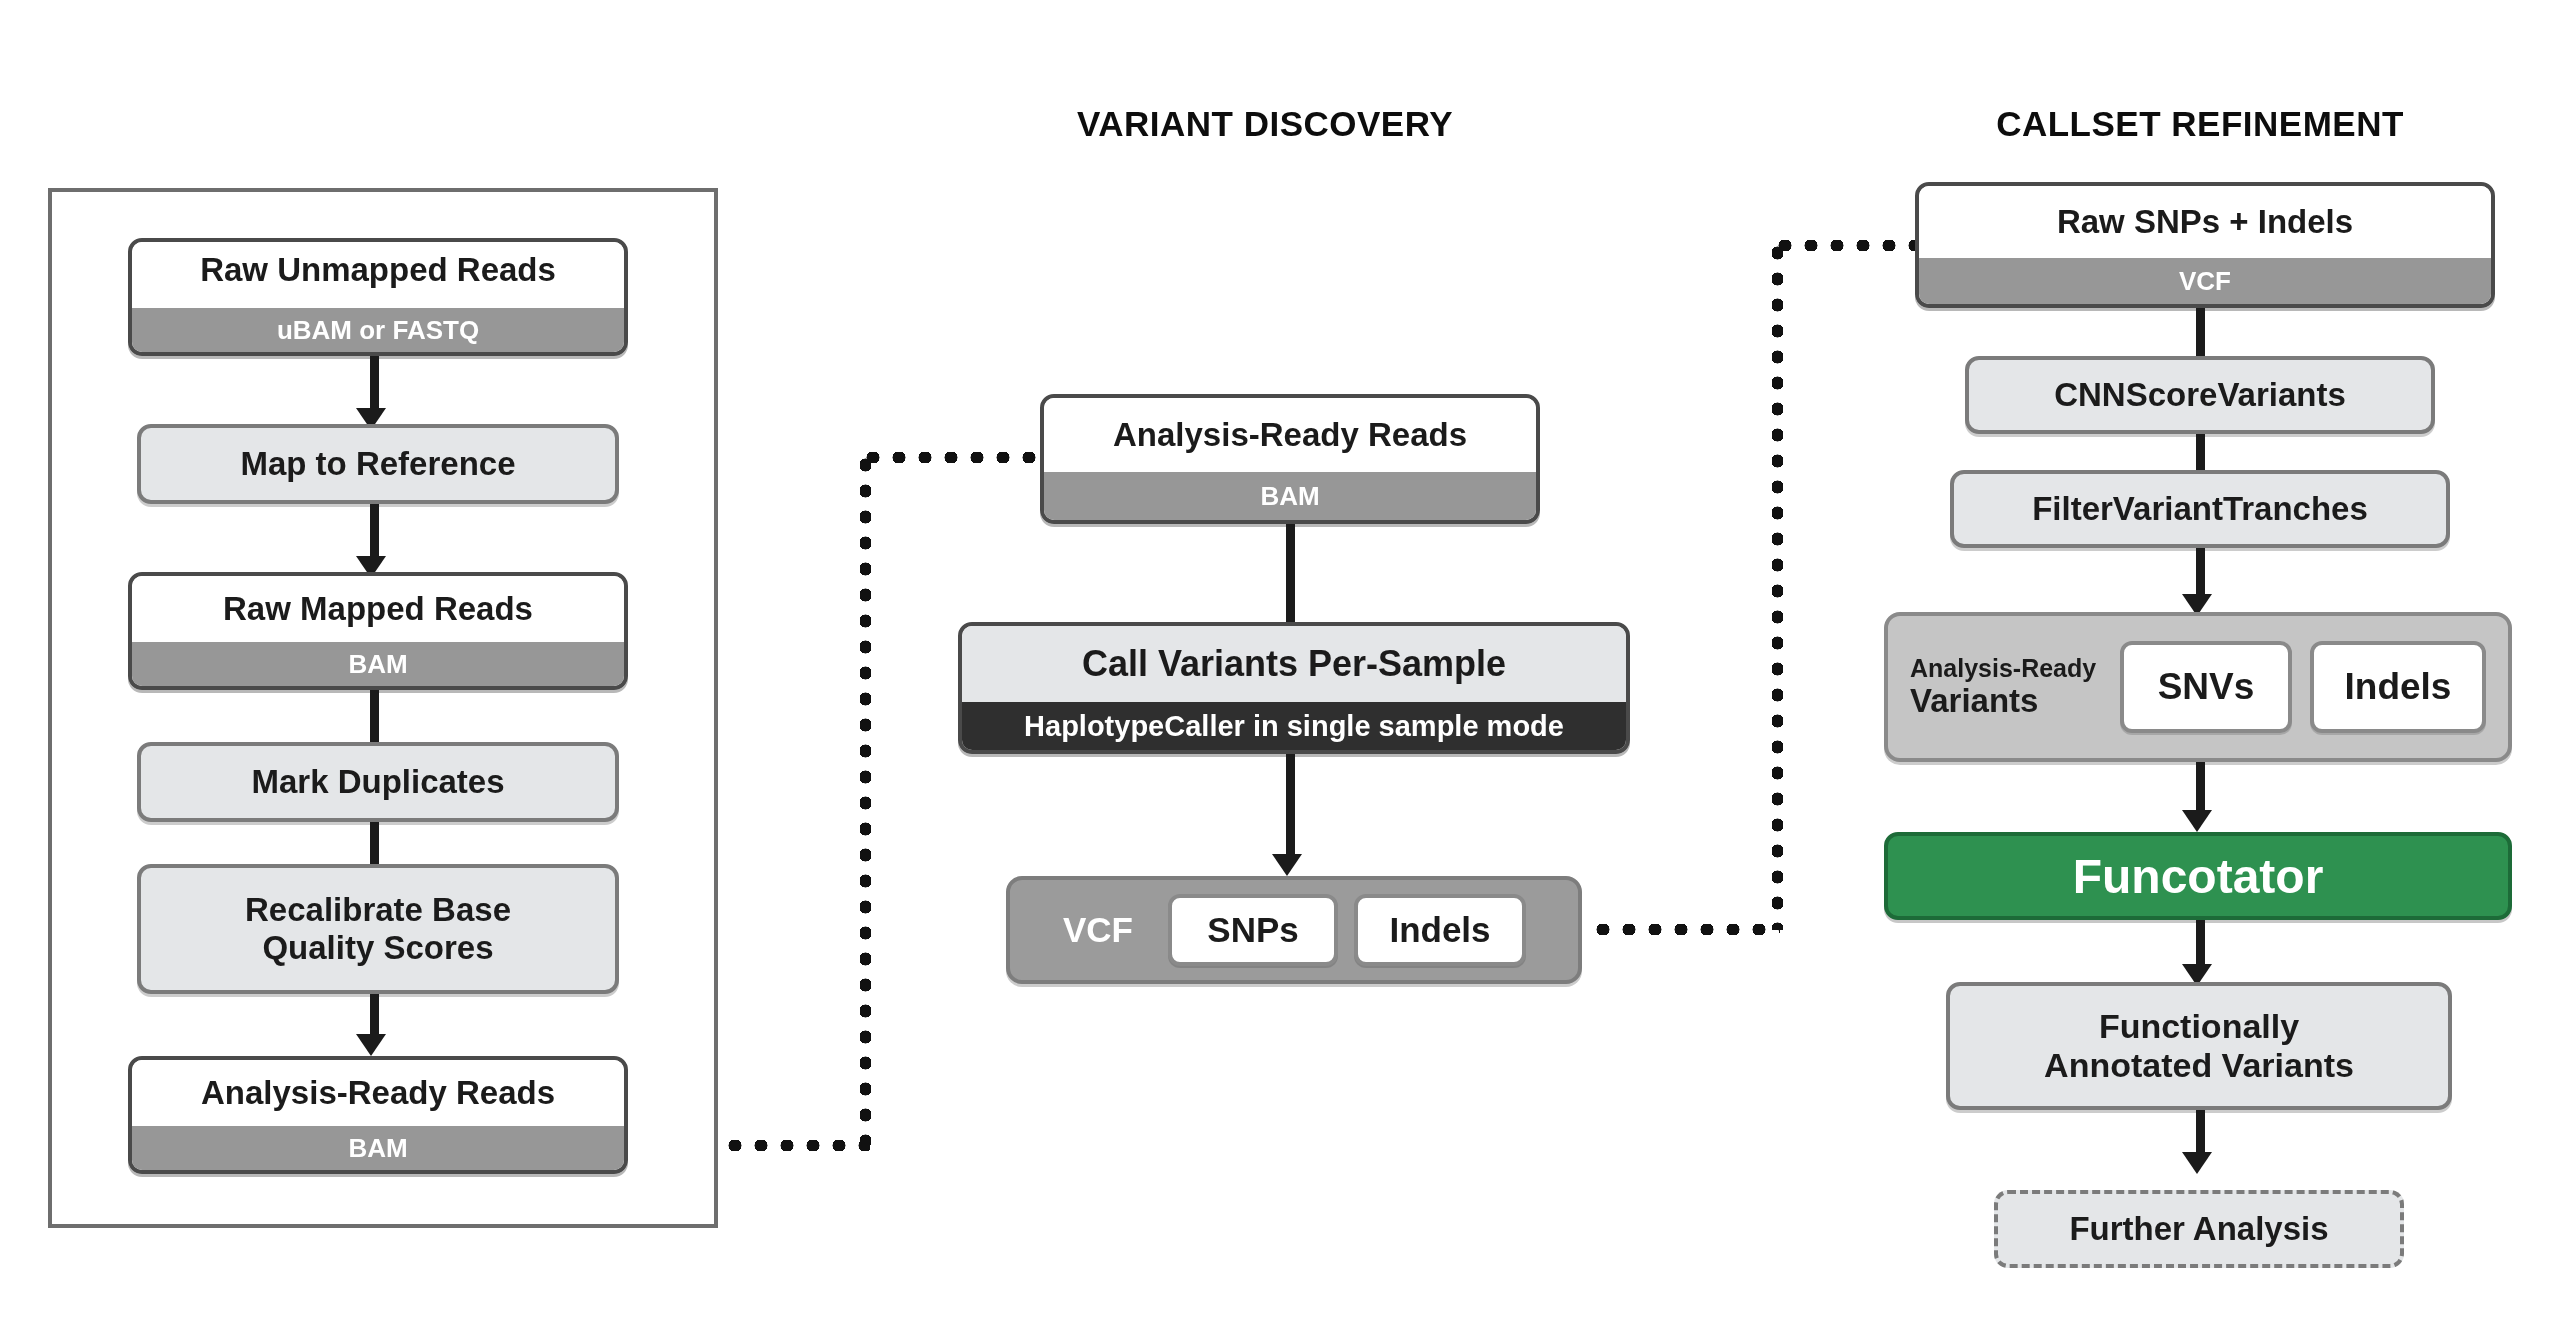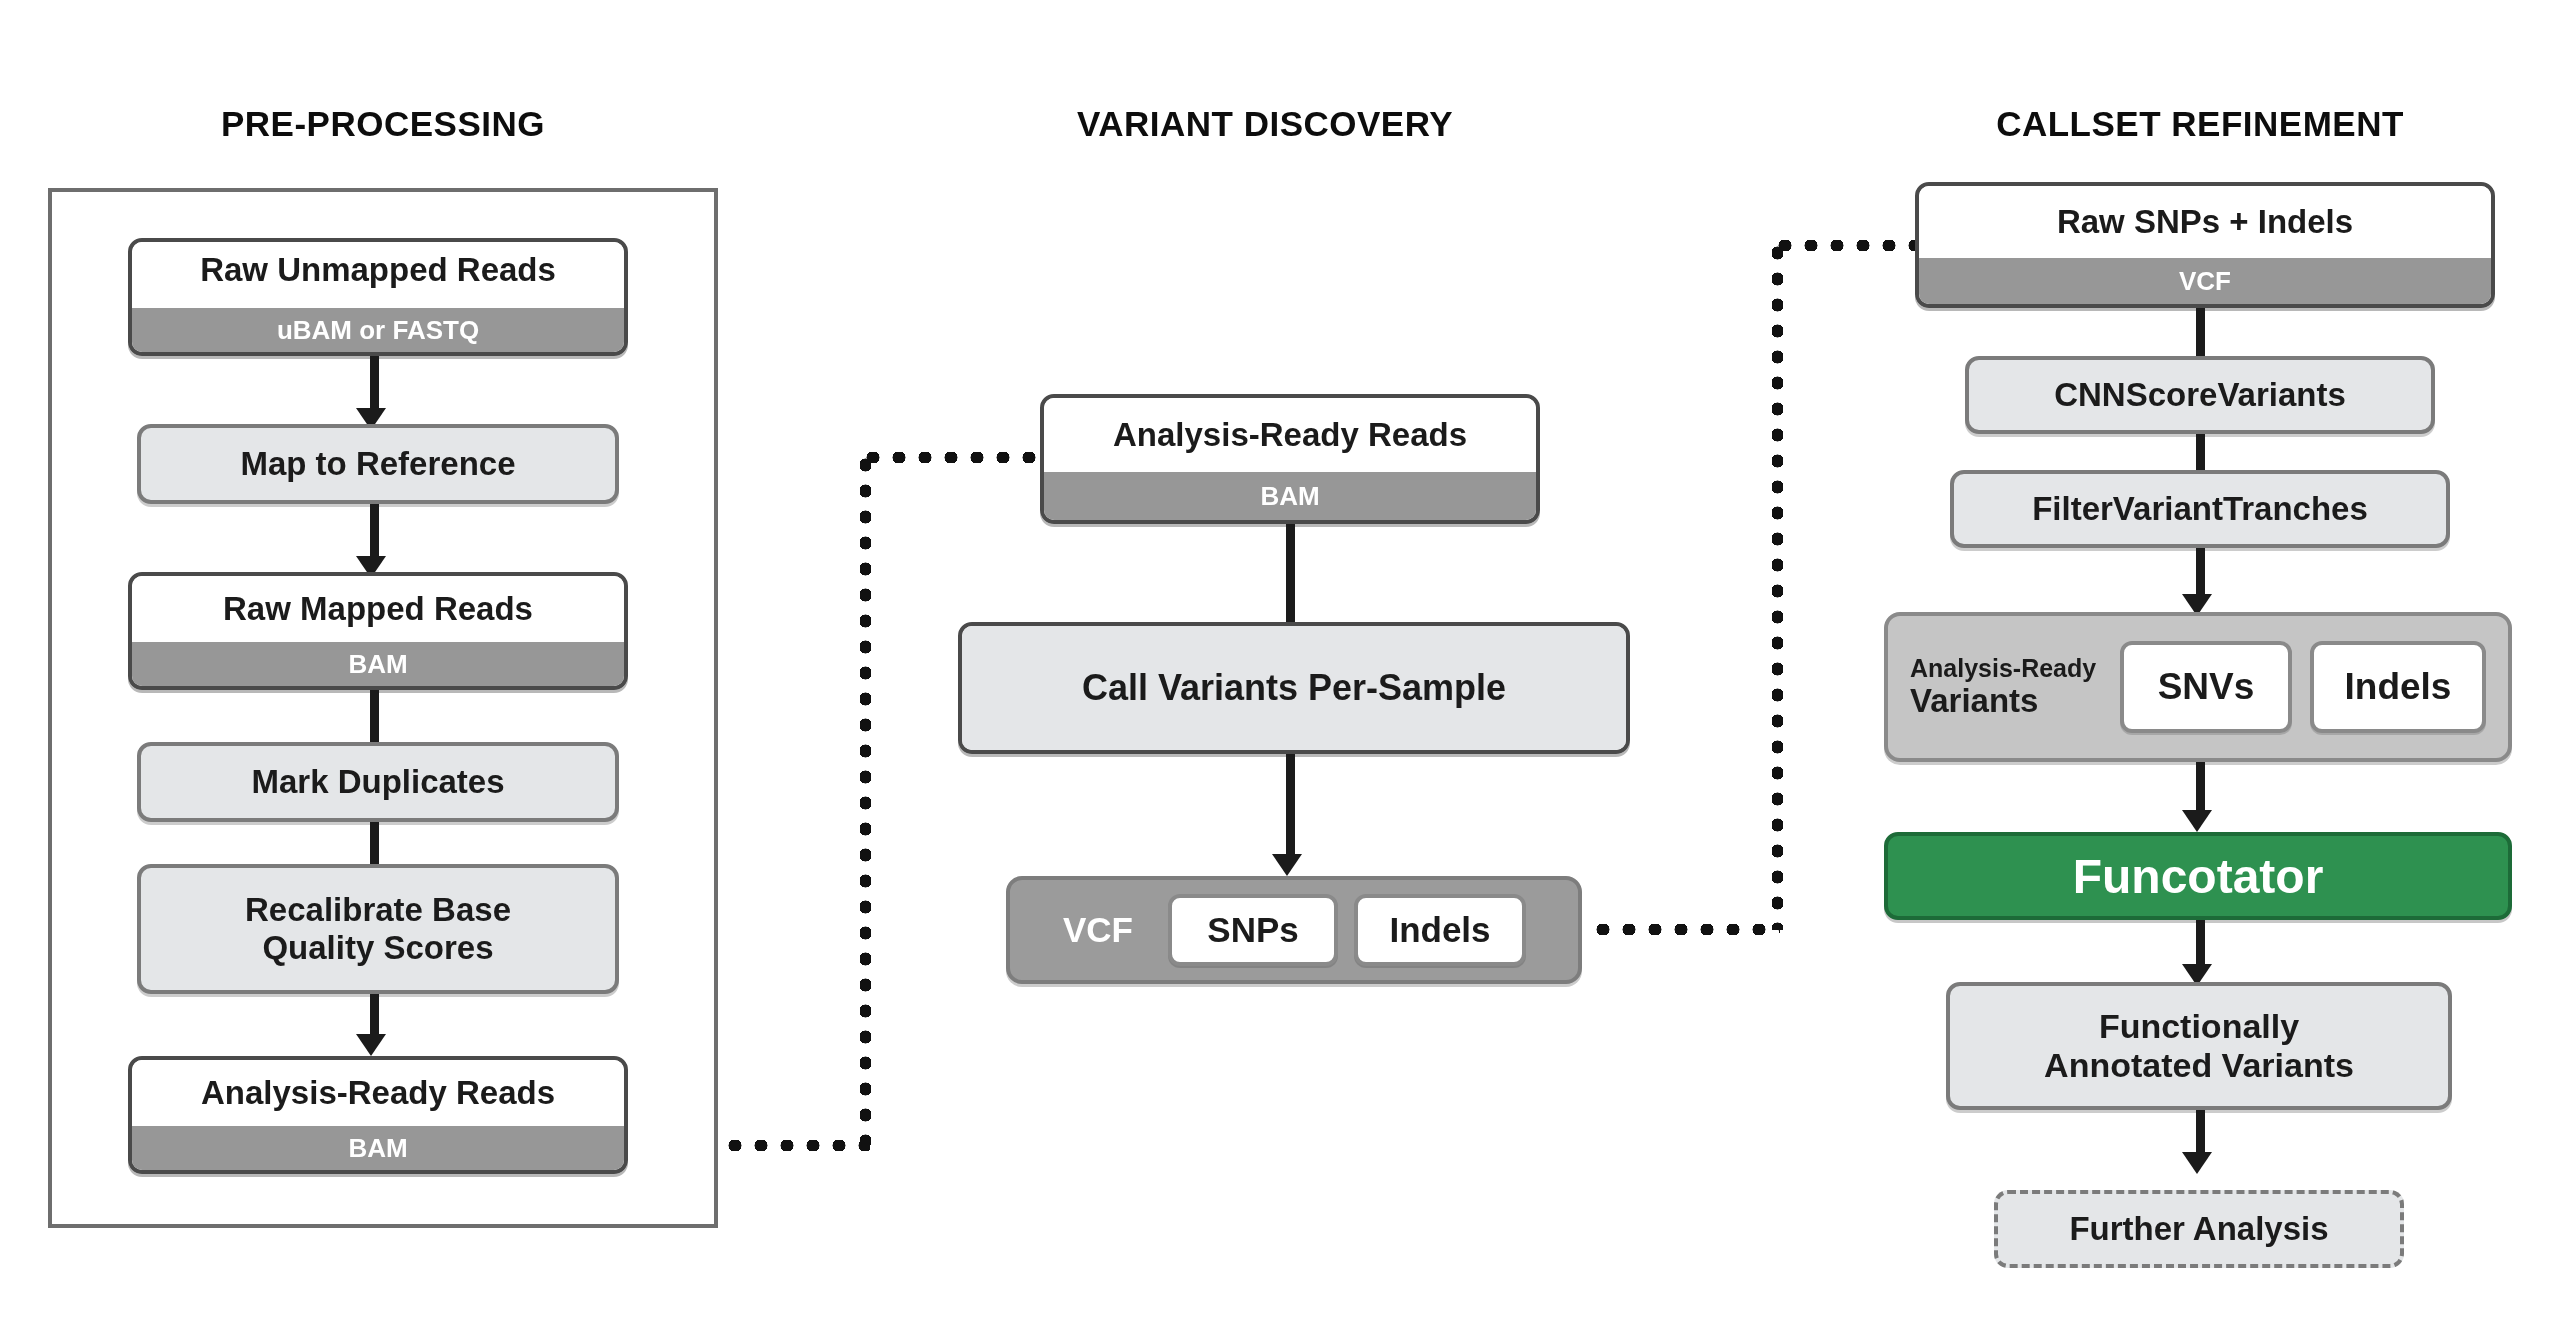--- a/index.html
+++ b/index.html
@@ -92,21 +92,20 @@
         background-size:26px 11px;background-repeat:repeat-x;}
   .dotV{position:absolute;width:11px;
         background-image:radial-gradient(circle, #111 45%, rgba(0,0,0,0) 47%);
         background-size:11px 26px;background-repeat:repeat-y;}
 </style>
 </head>
 <body>
 
 <div class="stage">
 
-  <div class="col-title" style="left:48px;top:104px;width:670px;">PRE-PROCESSING</div>
   <div class="col-title" style="left:930px;top:104px;width:670px;text-align:center;">VARIANT DISCOVERY</div>
   <div class="col-title" style="left:1880px;top:104px;width:640px;">CALLSET REFINEMENT</div>
 
   <div class="group-box" style="left:48px;top:188px;width:670px;height:1040px;"></div>
 
   <div class="node" style="left:128px;top:238px;width:500px;height:118px;">
     <div class="head" style="font-size:33px;">Raw Unmapped Reads</div>
     <div class="band" style="height:44px;font-size:26px;margin-top:9px;">uBAM or FASTQ</div>
   </div>
 
@@ -152,20 +151,21 @@
 
   <div class="node" style="left:1040px;top:394px;width:500px;height:130px;">
     <div class="head" style="font-size:33px;">Analysis-Ready Reads</div>
     <div class="band" style="height:48px;font-size:26px;">BAM</div>
   </div>
 
   <div class="vline" style="left:1286px;top:524px;height:100px;"></div>
 
   <div class="node" style="left:958px;top:622px;width:672px;height:132px;">
     <div class="head" style="font-size:36px;background:#e4e6e8;">Call Variants Per-Sample</div>
+    <div class="band dark" style="height:48px;font-size:29px;">HaplotypeCaller in single sample mode</div>
   </div>
 
   <div class="vline" style="left:1286px;top:754px;height:110px;"></div>
   <div class="arrowhead" style="left:1272px;top:854px;"></div>
 
   <div class="chipbox dim" style="left:1006px;top:876px;width:576px;height:108px;padding:0 18px;">
     <div class="lbl" style="width:140px;font-size:35px;">VCF</div>
     <div class="chip" style="width:170px;height:72px;font-size:35px;margin-right:16px;">SNPs</div>
     <div class="chip" style="width:172px;height:72px;font-size:35px;">Indels</div>
   </div>

